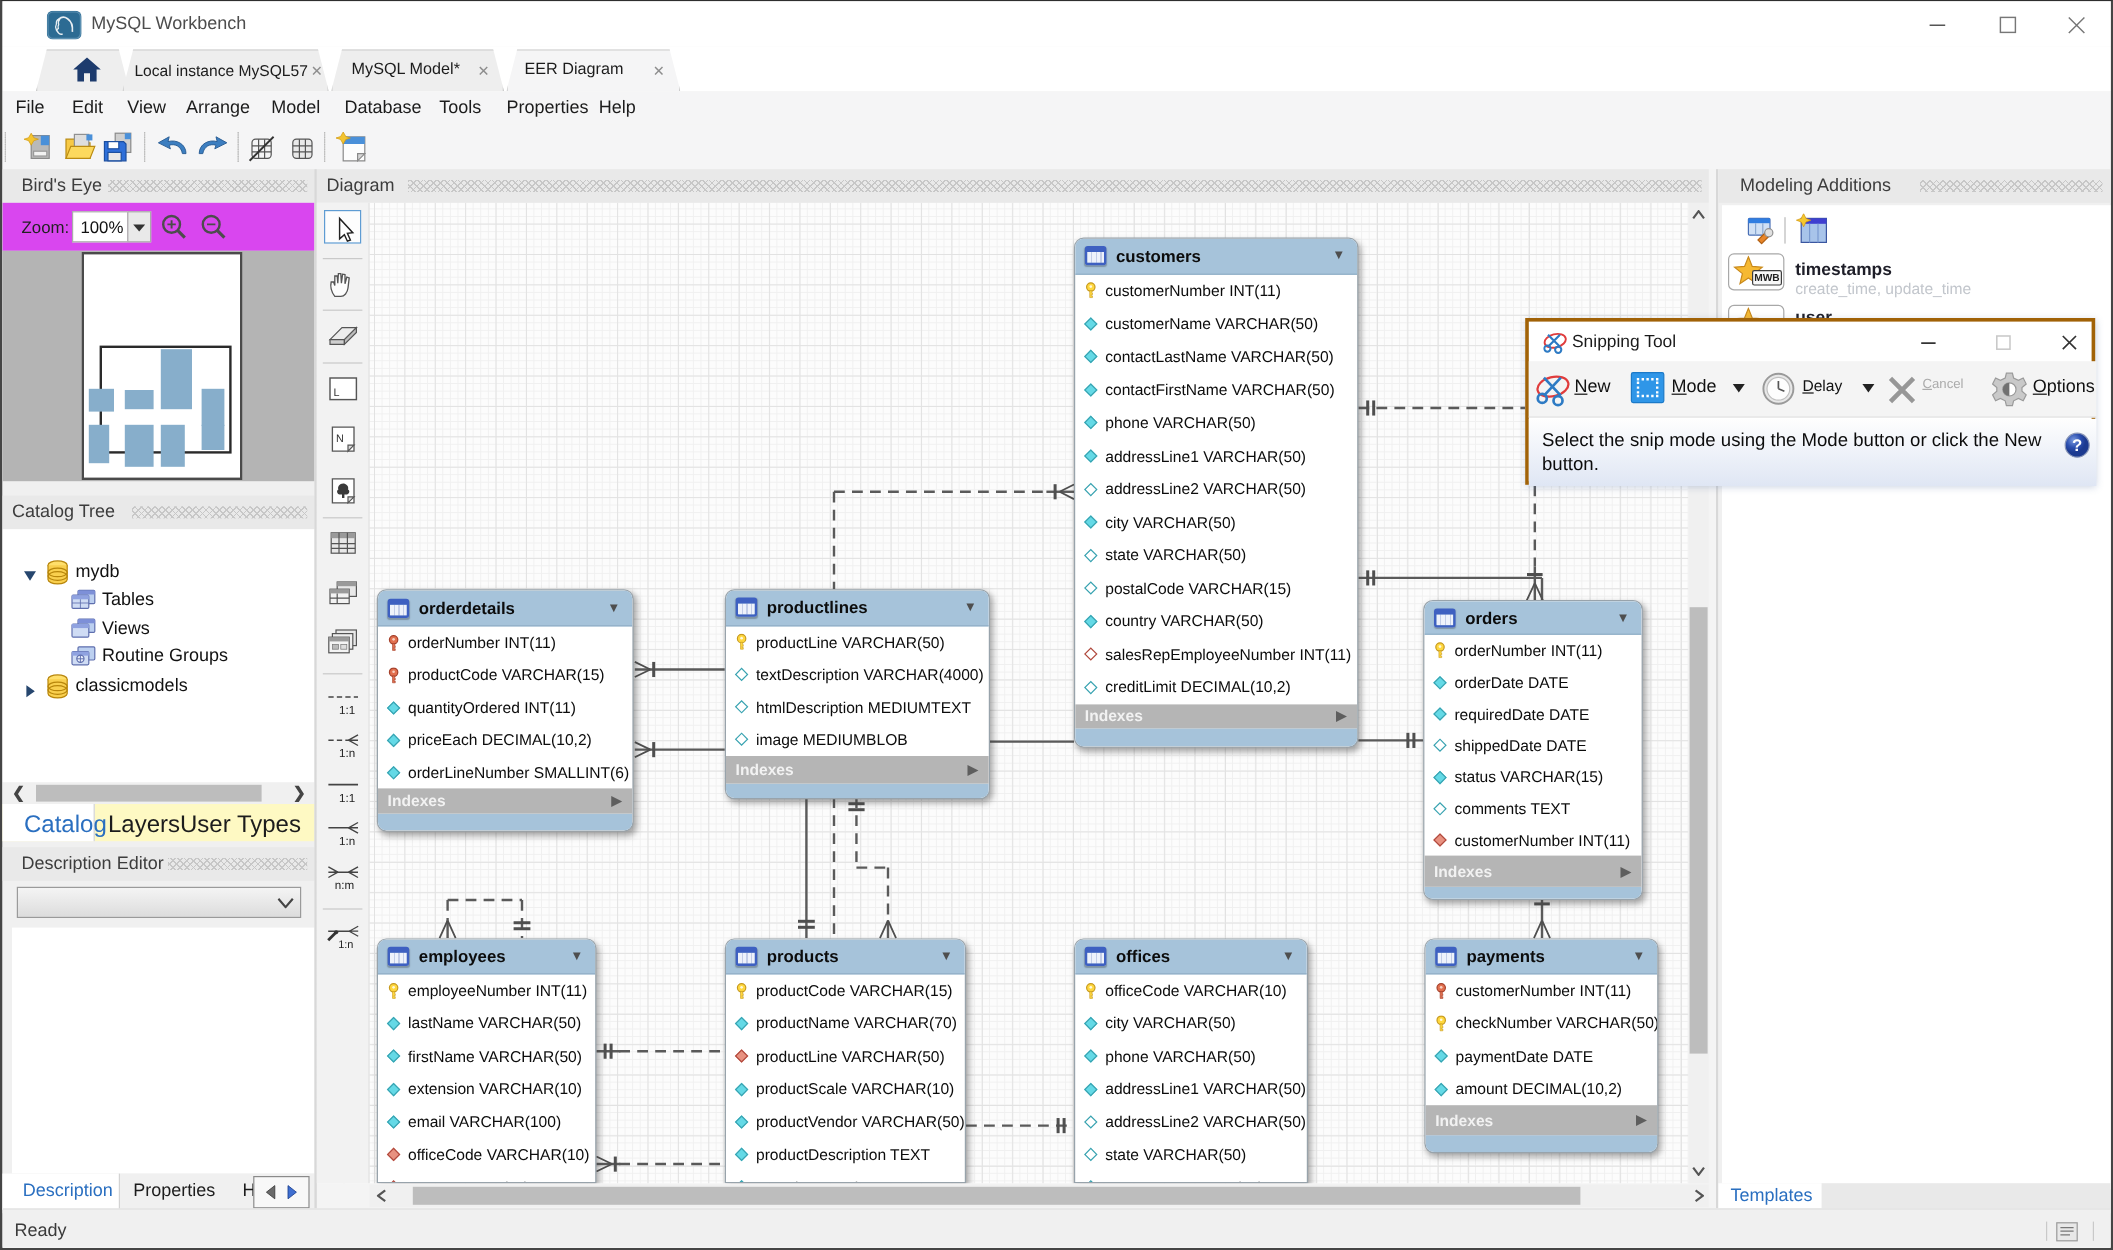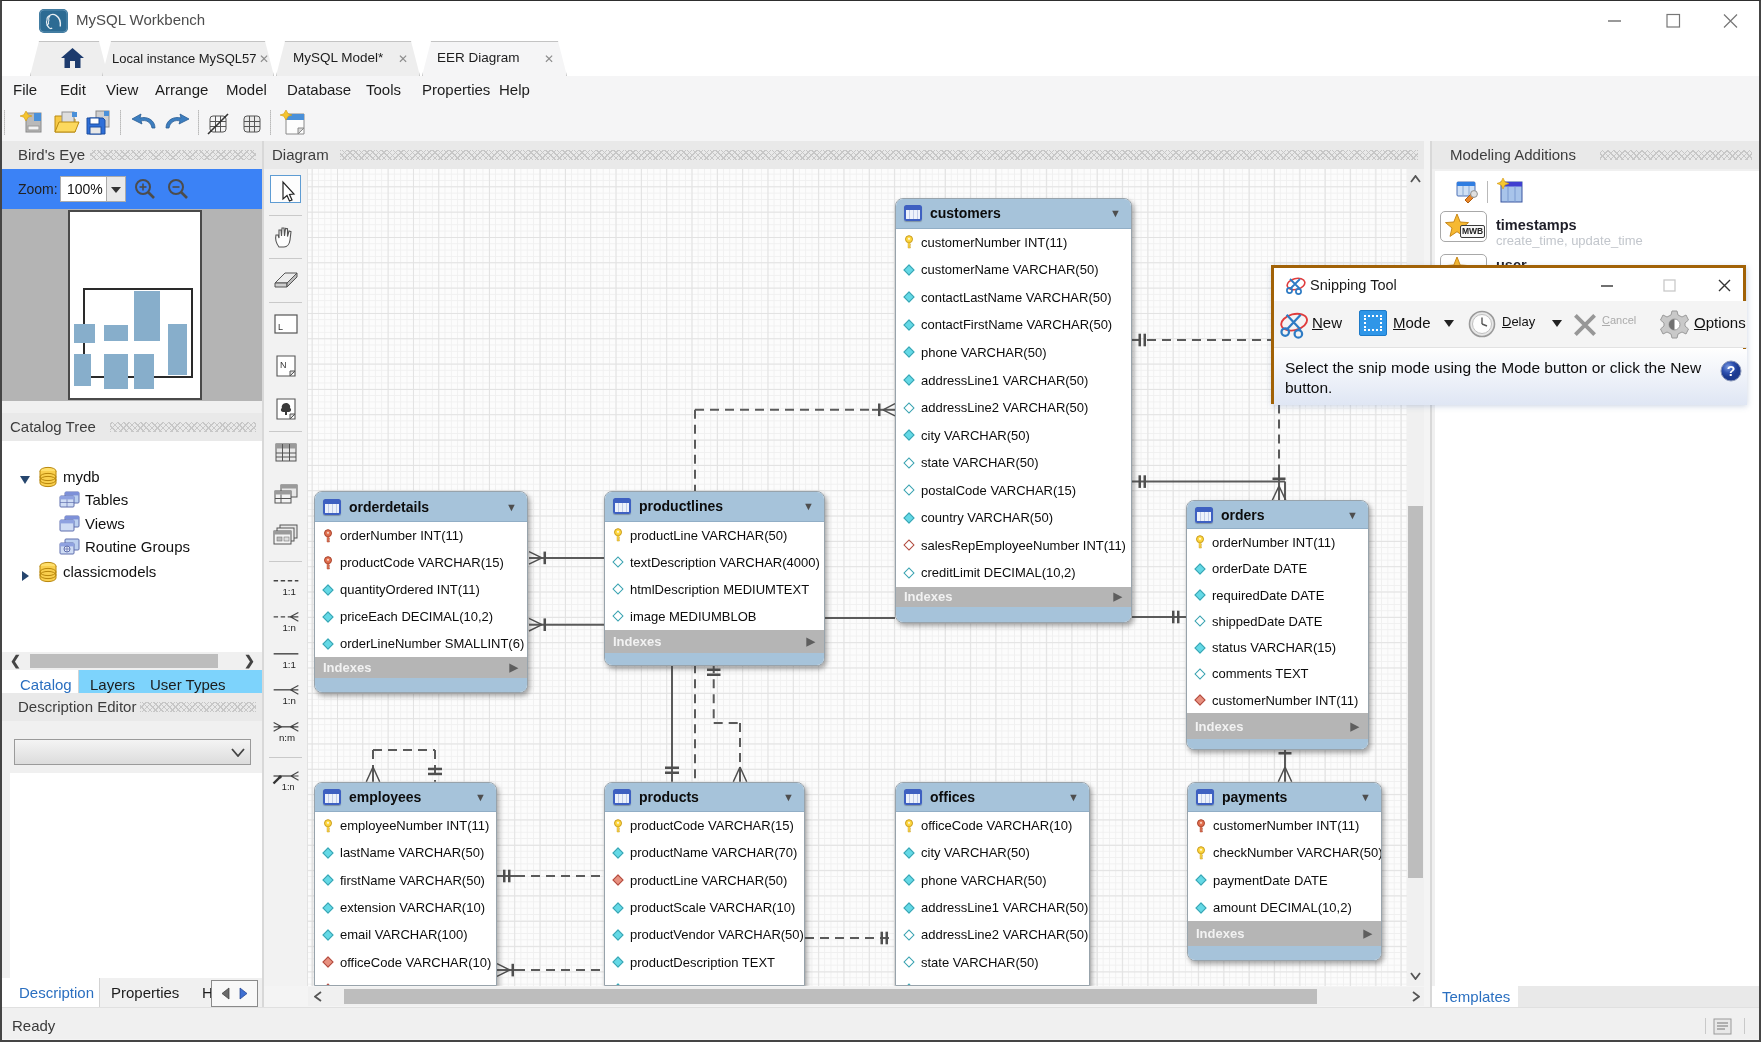--- a/index.html
+++ b/index.html
@@ -175,21 +175,21 @@
     <rect x="8" y="5" width="18" height="6" fill="#4a90d9"></rect>
     <path d="M26 19 L20 25 L20 19 Z" fill="#d8d8d8" stroke="#8a8a8a"></path>
     <path d="M8 1 L10.2 4.8 L14 6 L10.2 7.2 L8 11 L5.8 7.2 L2 6 L5.8 4.8 Z" fill="#f4c430" stroke="#d39a10" stroke-width=".6"></path>
   </svg>
 </div>
 
 <div id="lpanel">
 
   <div class="phead" style="left:0;top:0;width:260px"><span style="margin-left:16px">Bird's Eye</span><span class="hx" style="left:88px;width:166px"></span></div>
 
-  <div class="abs" style="left:0;top:28px;width:260px;height:40px;background:#3b82f6">
+  <div class="abs" style="left:0;top:28px;width:260px;height:40px;background:#d946ef">
     <span class="abs" style="left:16px;top:12px;font-size:14px;color:#222">Zoom:</span>
     <span class="abs" style="left:58px;top:7px;width:46px;height:26px;background:#fff;border:1px solid #ababab;border-right:none;font-size:14px;color:#111;line-height:24px;padding-left:6px">100%</span>
     <span class="abs" style="left:104px;top:7px;width:20px;height:26px;background:#e9e9e9;border:1px solid #ababab"></span>
     <svg class="abs" style="left:108px;top:17px" width="12" height="8" viewBox="0 0 12 8">
           <path d="M1 1 L6 7 L11 1 Z" fill="#333"></path>
         </svg>
     <svg class="abs" style="left:131px;top:8px" width="24" height="24" viewBox="0 0 24 24">
           <circle cx="10" cy="10" r="7" fill="none" stroke="#4c4c4c" stroke-width="2"></circle>
           <line x1="15" y1="15" x2="21" y2="21" stroke="#4c4c4c" stroke-width="2.6"></line>
           <line x1="6.5" y1="10" x2="13.5" y2="10" stroke="#4c4c4c" stroke-width="1.6"></line>
@@ -264,28 +264,28 @@
         </svg>
     <span class="abs" style="left:61px;top:122px">classicmodels</span>
   </div>
 
   <div class="abs" style="left:0;top:511px;width:260px;height:18px;background:#f0f0f0">
     <span class="abs" style="left:8px;top:1px;font-size:13px;color:#444;font-weight:bold">❮</span>
     <span class="abs" style="left:242px;top:1px;font-size:13px;color:#444;font-weight:bold">❯</span>
     <div class="sthumb" style="left:28px;top:2px;width:188px;height:14px"></div>
   </div>
 
-  <div class="abs" style="left:0;top:529px;width:260px;height:31px;background:#7dd3fc;font-size:15px">
+  <div class="abs" style="left:0;top:529px;width:260px;height:31px;background:#fef9c3;font-size:20px">
     <div class="abs" style="left:0;top:0;width:77px;height:31px;background:#fff;border-right:1px solid #d3d3d3"></div>
     <span class="abs" style="left:18px;top:6px;color:#2a6fc0">Catalog</span>
     <span class="abs" style="left:88px;top:6px;color:#1c1c1c">Layers</span>
     <span class="abs" style="left:148px;top:6px;color:#1c1c1c">User Types</span>
   </div>
 
-  <div class="phead" style="left:0;top:552px;width:260px"><span style="margin-left:16px">Description Editor</span><span class="hx" style="left:138px;width:116px"></span></div>
+  <div class="phead" style="left:0;top:565px;width:260px"><span style="margin-left:16px">Description Editor</span><span class="hx" style="left:138px;width:116px"></span></div>
 
   <div class="abs" style="left:12px;top:598px;width:237px;height:26px;background:linear-gradient(#f4f4f4,#dcdcdc);border:1px solid #9a9a9a">
     <svg class="abs" style="left:216px;top:8px" width="14" height="9" viewBox="0 0 14 9">
           <path d="M1 1 L7 8 L13 1" fill="none" stroke="#444" stroke-width="1.8"></path>
         </svg>
   </div>
 
   <div class="abs" style="left:8px;top:632px;width:252px;height:205px;background:#fff"></div>
 
   <div class="abs" style="left:0;top:837px;width:260px;height:30px;background:#f0f0f0;font-size:15px">

